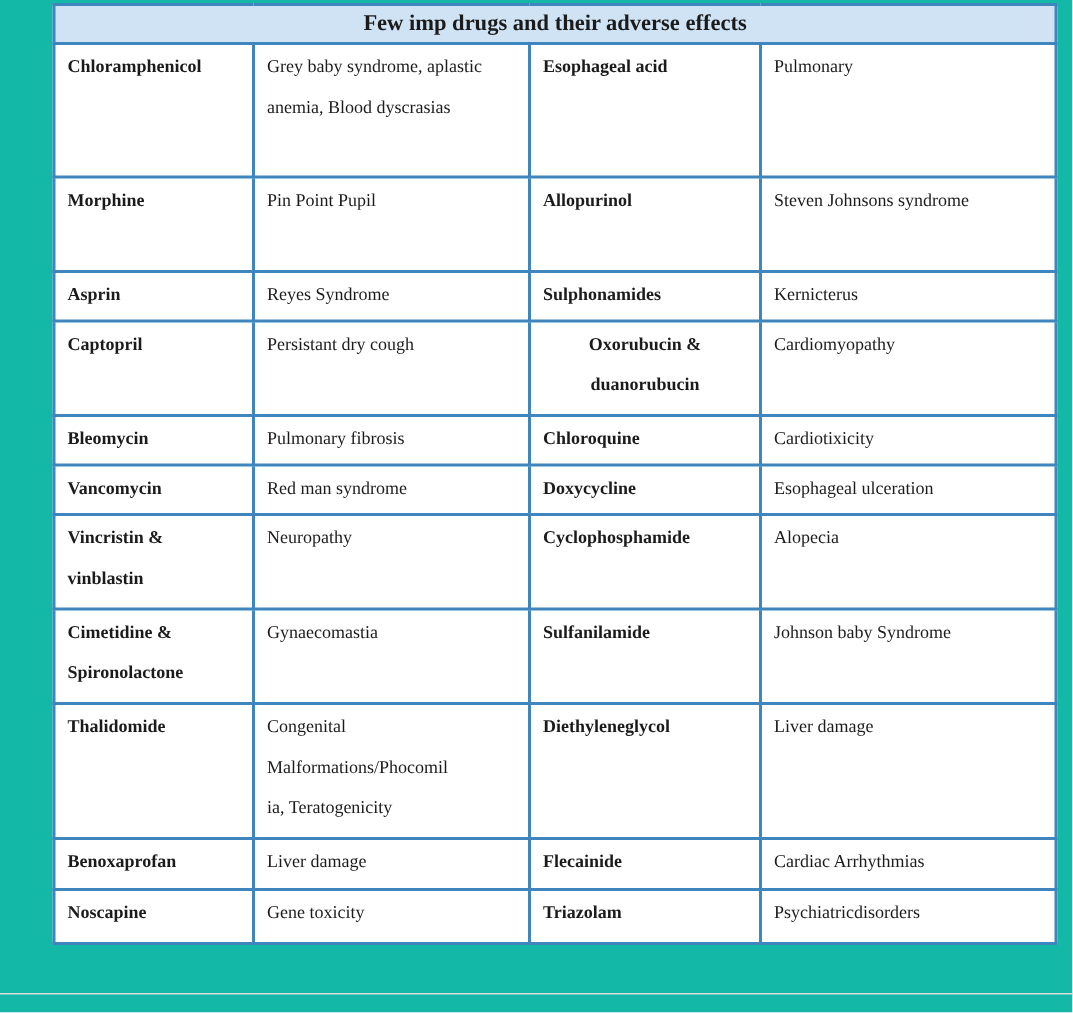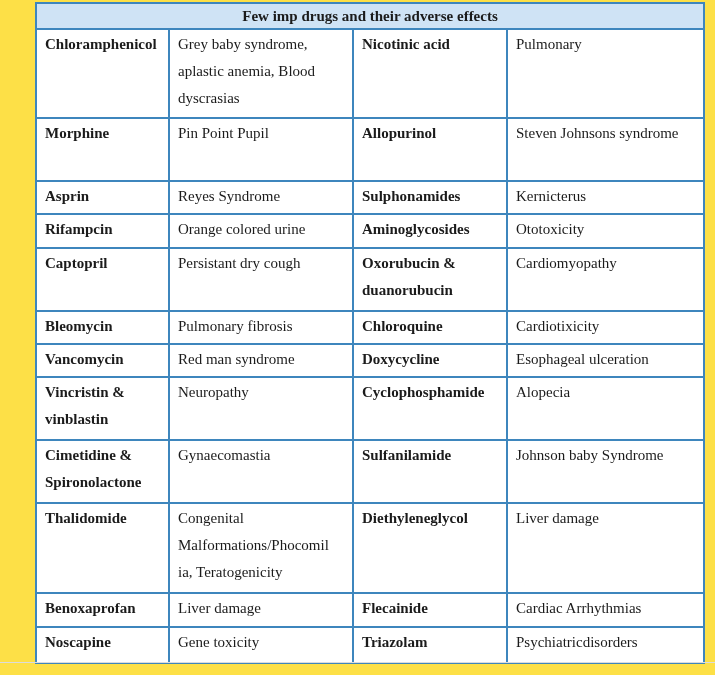--- a/index.html
+++ b/index.html
@@ -6,39 +6,39 @@
     --header-bg:#cfe3f5;
     --border:#3e86bd;
     --text:#1b1b1b;
   }
   html,body{margin:0;padding:0;}
   body{
     width:715px;height:675px;overflow:hidden;
     background:#fcfcfc;
     font-family:"Liberation Serif", serif;
   }
-  .page{position:relative;width:715px;height:675px;background:#fde047;}
+  .page{position:relative;width:715px;height:675px;background:#14b8a6;}
   table.drug-table{
     border-collapse:collapse;
     table-layout:fixed;
     position:absolute;left:35px;top:2px;
     width:668px;
     background:#fff;
   }
   th.table-title{
     background:var(--header-bg);
     border:2px solid var(--border);
     font-size:15px;font-weight:bold;color:var(--text);
     text-align:center;height:24px;line-height:24px;padding:0 4px;
   }
   td{
     border:2px solid var(--border);
     vertical-align:top;
     padding:1px 8px;
-    font-size:15px;
+    font-size:12px;
     line-height:27px;
     color:var(--text);
     overflow:hidden;
   }
   td.drug{font-weight:bold;}
   td.effect{white-space:pre-line;}
   .bottom-rule{
     position:absolute;left:0;top:662px;width:715px;height:0;
     border-top:1px solid #dcdcdc;
   }
@@ -56,45 +56,39 @@
     </colgroup>
     <thead>
       <tr>
         <th class="table-title" colspan="4">Few imp drugs and their adverse effects</th>
       </tr>
     </thead>
     <tbody id="table-body">
         <tr>
           <td class="drug" style="height: 85px;">Chloramphenicol</td>
           <td class="effect" style="height: 85px; border-radius: 28px;">Grey baby syndrome, aplastic anemia, Blood dyscrasias</td>
-          <td class="drug" style="height: 85px;">Nicotinic acid</td>
+          <td class="drug" style="height: 85px;">Esophageal acid</td>
           <td class="effect" style="height: 85px;">Pulmonary</td>
         </tr>
         <tr>
           <td class="drug" style="height: 59px;">Morphine</td>
           <td class="effect" style="height: 59px; margin-left: 24px;">Pin Point Pupil</td>
           <td class="drug" style="height: 59px;">Allopurinol</td>
           <td class="effect" style="height: 59px;">Steven Johnsons syndrome</td>
         </tr>
         <tr>
           <td class="drug" style="height: 29px;">Asprin</td>
           <td class="effect" style="height: 29px;">Reyes Syndrome</td>
           <td class="drug" style="height: 29px; margin-top: 42px;">Sulphonamides</td>
           <td class="effect" style="height: 29px;">Kernicterus</td>
         </tr>
         <tr>
-          <td class="drug" style="height: 30px;">Rifampcin</td>
-          <td class="effect" style="height: 30px;">Orange colored urine</td>
-          <td class="drug" style="height: 30px;">Aminoglycosides</td>
-          <td class="effect" style="height: 30px;">Ototoxicity</td>
-        </tr>
-        <tr>
           <td class="drug" style="height: 59px;">Captopril</td>
           <td class="effect" style="height: 59px; margin-top: 46px;">Persistant dry cough</td>
-          <td class="drug" style="height: 59px;">Oxorubucin &amp; duanorubucin</td>
+          <td class="drug" style="height: 59px; text-align: center;">Oxorubucin &amp; duanorubucin</td>
           <td class="effect" style="height: 59px;">Cardiomyopathy</td>
         </tr>
         <tr>
           <td class="drug" style="height: 29px;">Bleomycin</td>
           <td class="effect" style="height: 29px;">Pulmonary fibrosis</td>
           <td class="drug" style="height: 29px;">Chloroquine</td>
           <td class="effect" style="height: 29px;">Cardiotixicity</td>
         </tr>
         <tr>
           <td class="drug" style="height: 29px;">Vancomycin</td>

